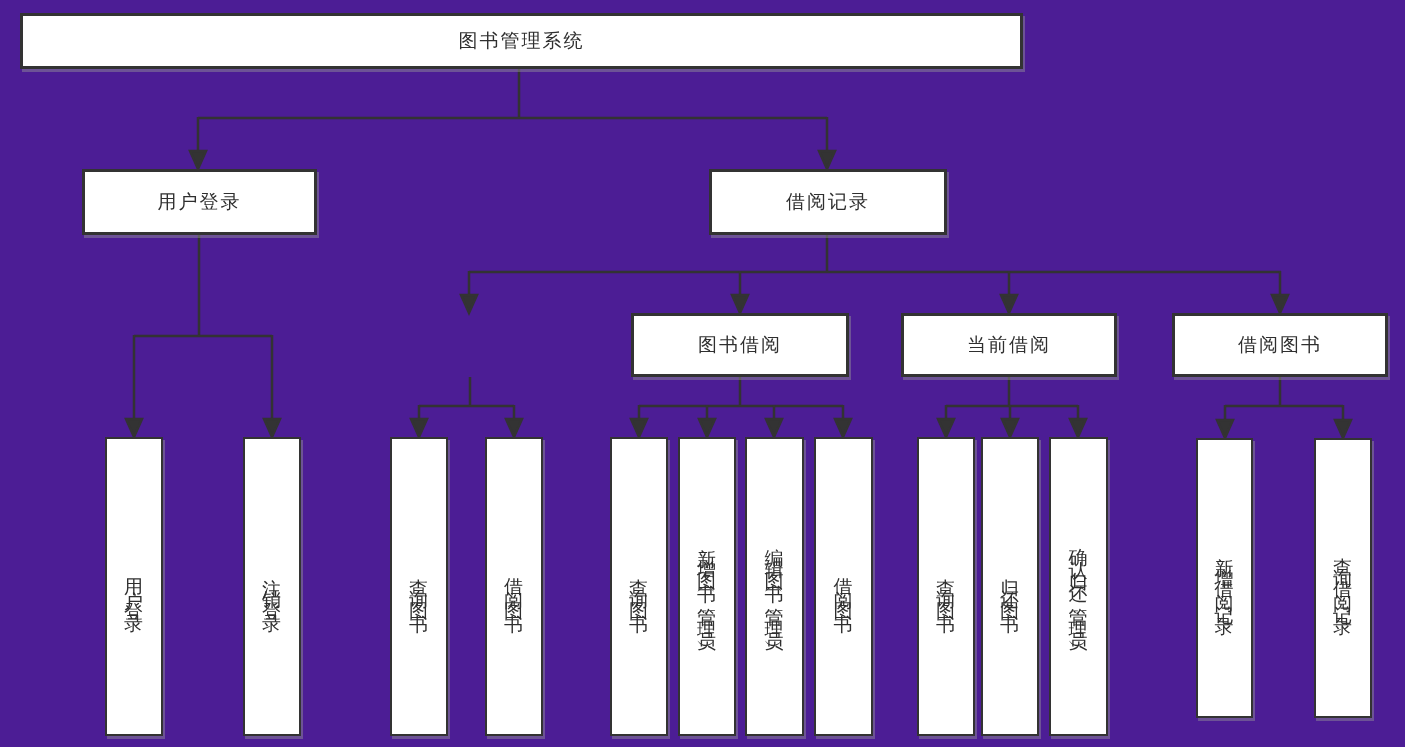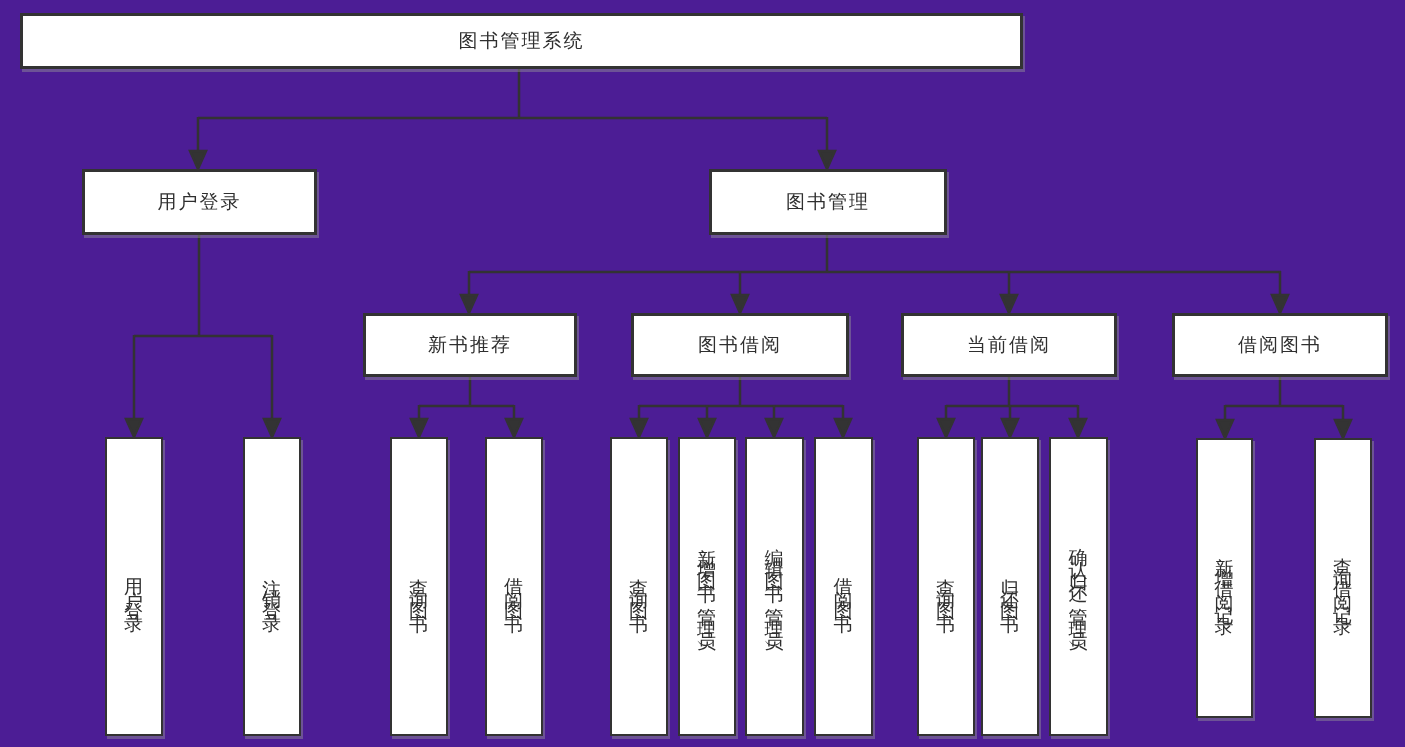--- a/index.html
+++ b/index.html
@@ -111,26 +111,23 @@
   </svg>
 
   <div class="node" style="left:20px;top:13px;width:1003px;height:56px">
     <span>图书管理系统</span>
   </div>
 
   <div class="node" style="left:82px;top:169px;width:235px;height:66px">
     <span>用户登录</span>
   </div>
   <div class="node" style="left:709px;top:169px;width:238px;height:66px">
-    <span>图书管理</span>
+    <span>借阅记录</span>
   </div>
 
-  <div class="node" style="left:363px;top:313px;width:214px;height:64px">
-    <span>新书推荐</span>
-  </div>
   <div class="node" style="left:631px;top:313px;width:218px;height:64px">
     <span>图书借阅</span>
   </div>
   <div class="node" style="left:901px;top:313px;width:216px;height:64px">
     <span>当前借阅</span>
   </div>
   <div class="node" style="left:1172px;top:313px;width:216px;height:64px">
     <span>借阅图书</span>
   </div>
 

